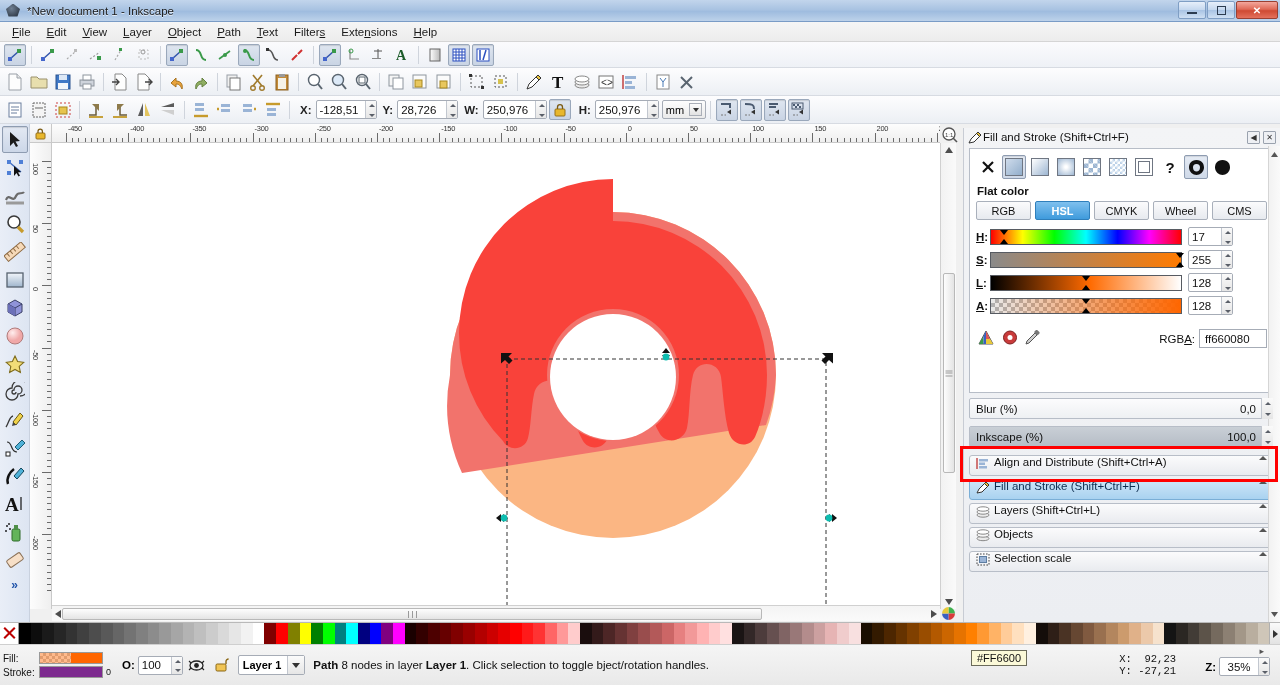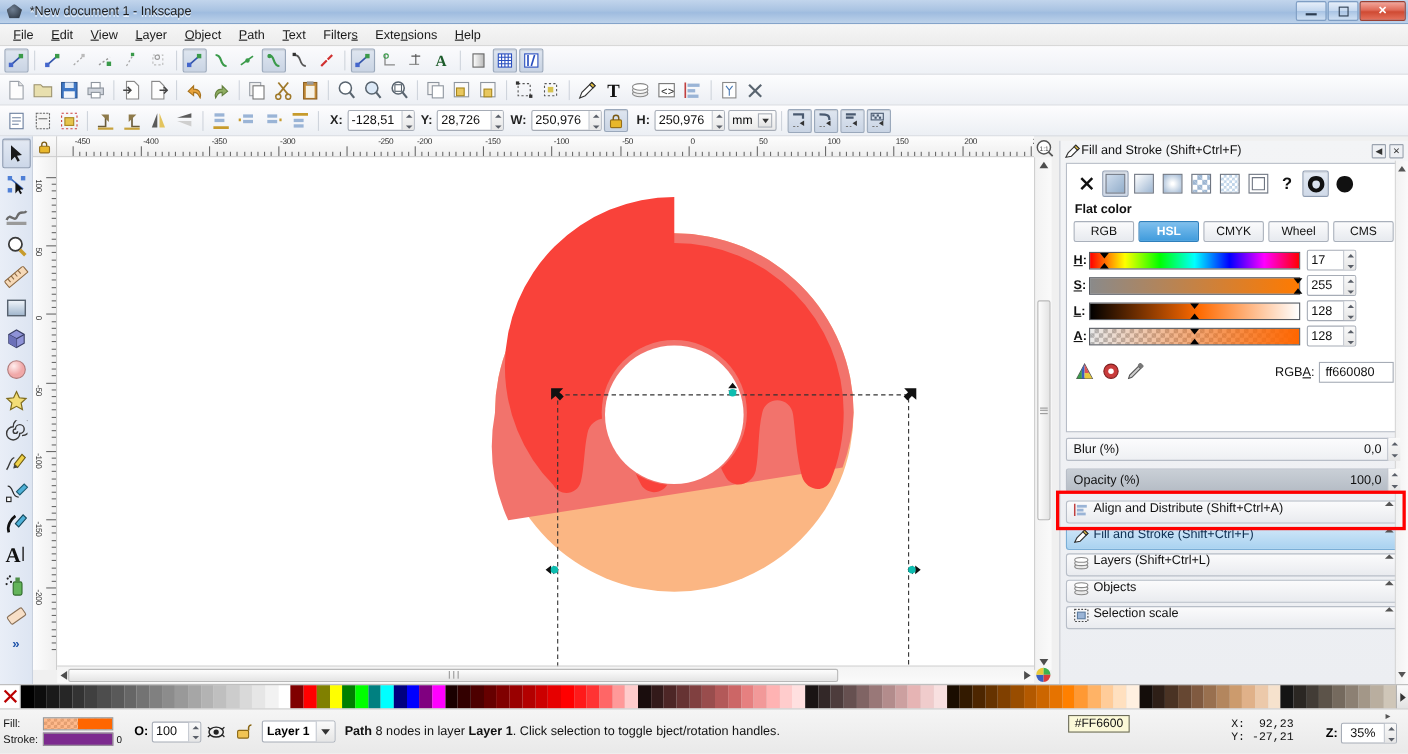--- a/index.html
+++ b/index.html
@@ -1023,21 +1023,21 @@
       <span class="rt minor" style="left: 206.82px;"></span>
       <span class="rt minor" style="left: 213.04px;"></span>
       <span class="rt minor" style="left: 219.26px;"></span>
       <span class="rt minor" style="left: 225.48px;"></span>
       <span class="rt minor" style="left: 231.7px;"></span>
       <span class="rt minor" style="left: 237.92px;"></span>
       <span class="rt minor" style="left: 244.14px;"></span>
       <span class="rt minor" style="left: 250.36px;"></span>
       <span class="rt minor" style="left: 256.58px;"></span>
       <span class="rt major" style="left: 262.8px;"></span>
-      <span class="rlab" style="left: 264.8px; margin-left: 27px;">-250</span>
+      <span class="rlab" style="left: 264.8px;">-250</span>
       <span class="rt minor" style="left: 269.02px;"></span>
       <span class="rt minor" style="left: 275.24px;"></span>
       <span class="rt minor" style="left: 281.46px;"></span>
       <span class="rt minor" style="left: 287.68px;"></span>
       <span class="rt minor" style="left: 293.9px;"></span>
       <span class="rt minor" style="left: 300.12px;"></span>
       <span class="rt minor" style="left: 306.34px;"></span>
       <span class="rt minor" style="left: 312.56px;"></span>
       <span class="rt minor" style="left: 318.78px;"></span>
       <span class="rt major" style="left: 325px;"></span>
@@ -1522,21 +1522,21 @@
         <span class="bo-label">Blur (%)</span>
         <span class="bo-val">0,0</span>
         <span class="bo-spin">
             <i class="up"></i>
             <i class="dn"></i>
           </span>
       </div>
 
       <div class="bo-row" style="margin-top:7px;">
         <span class="bo-fill" style="width:100%"></span>
-        <span class="bo-label">Opacity (%)</span>
+        <span class="bo-label">Inkscape (%)</span>
         <span class="bo-val">100,0</span>
         <span class="bo-spin">
             <i class="up"></i>
             <i class="dn"></i>
           </span>
       </div>
 
       <div class="dockrow" style="margin-top:8px">
         <span class="dr-ico">
           <svg width="14" height="13">

